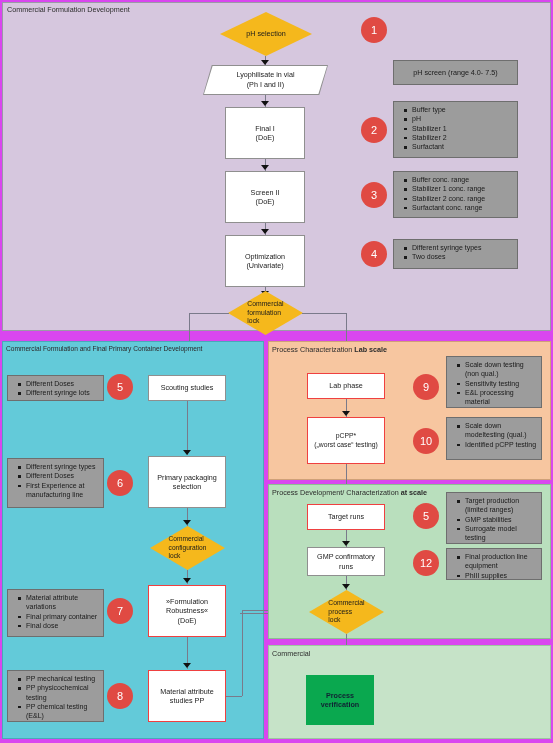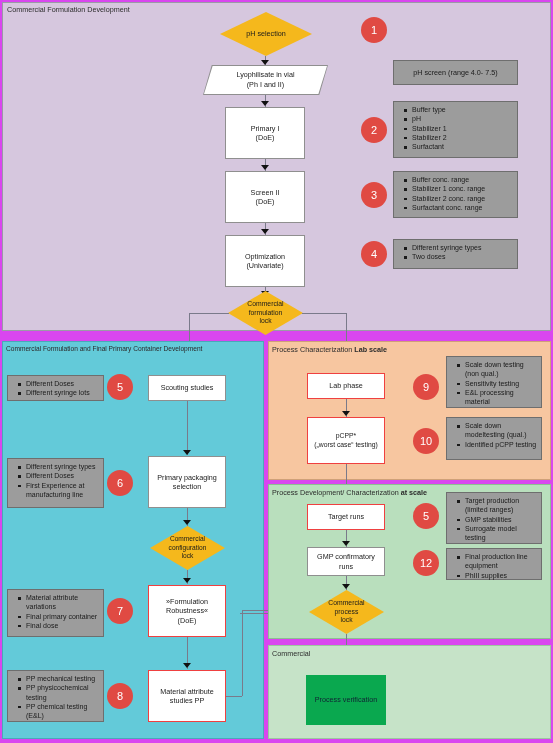--- a/index.html
+++ b/index.html
@@ -13,21 +13,21 @@
   .node{position:absolute;box-sizing:border-box;display:flex;align-items:center;
         justify-content:center;text-align:center;font-size:7.2px;color:#1a1a1a;
         line-height:1.32;background:#ffffff;border:1px solid #8f8f8f;}
   .node.redline{border:1.4px solid #ef4040;}
   .node.green{background:#0aa84f;border:1px solid #0aa84f;color:#123;}
 
   .diamond{position:absolute;}
   .diamond .shape{position:absolute;inset:0;background:#f5b81c;
      clip-path:polygon(50% 0,100% 50%,50% 100%,0 50%);}
   .diamond .dtext{position:absolute;inset:0;display:flex;align-items:center;
-     justify-content:center;text-align:center;font-size:7.2px;color:#1a1a1a;line-height:1.3;}
+     justify-content:center;font-size:7.2px;color:#1a1a1a;line-height:1.3;}
 
   .para{position:absolute;}
   .para .shape{position:absolute;inset:0;background:#ffffff;border:0;
      clip-path:polygon(7% 0,100% 0,93% 100%,0 100%);}
   .para .pouter{position:absolute;inset:0;background:#8f8f8f;
      clip-path:polygon(7% 0,100% 0,93% 100%,0 100%);}
   .para .ptext{position:absolute;inset:0;display:flex;align-items:center;
      justify-content:center;text-align:center;font-size:7.2px;color:#1a1a1a;line-height:1.33;}
 
   .greybox{position:absolute;box-sizing:border-box;background:#9c9c9c;
@@ -68,21 +68,21 @@
 
   <div class="para" style="left:203px;top:65px;width:125px;height:30px;">
     <div class="pouter"></div>
     <div class="shape" style="left:1px;top:1px;right:1px;bottom:1px;"></div>
     <div class="ptext" style="white-space:pre-line;">Lyophilisate in vial
 (Ph I and II)</div>
   </div>
   <div class="ln lnv" style="left:265px;top:95px;height:12px;"></div>
   <div class="arrow" style="left:261px;top:101px;"></div>
 
-  <div class="node" style="left:225px;top:107px;width:80px;height:52px;white-space:pre-line;">Primary I
+  <div class="node" style="left:225px;top:107px;width:80px;height:52px;white-space:pre-line;">Final I
 (DoE)</div>
   <div class="ln lnv" style="left:265px;top:159px;height:12px;"></div>
   <div class="arrow" style="left:261px;top:165px;"></div>
 
   <div class="node" style="left:225px;top:171px;width:80px;height:52px;white-space:pre-line;">Screen II
 (DoE)</div>
   <div class="ln lnv" style="left:265px;top:223px;height:12px;"></div>
   <div class="arrow" style="left:261px;top:229px;"></div>
 
   <div class="node" style="left:225px;top:235px;width:80px;height:52px;white-space:pre-line;">Optimization
@@ -278,15 +278,15 @@
   <div class="greybox" style="left:446px;top:548px;width:96px;height:32px;">
     <ul>
       <li>Final production line equipment</li>
       <li>PhIII supplies</li>
     </ul>
   </div>
 
   <div class="panel" style="left:268px;top:645px;width:283px;height:94px;background:#c6e3c8;border:1px solid #9cc79f;"></div>
   <div class="panel-title" style="left:272px;top:649px;">Commercial</div>
 
-  <div class="node green" style="left:306px;top:675px;width:80px;height:50px;">Process verification</div>
+  <div class="node green" style="left:306px;top:675px;width:68px;height:50px;font-weight:bold;">Process verification</div>
 
 </div>
 
 </body></html>

